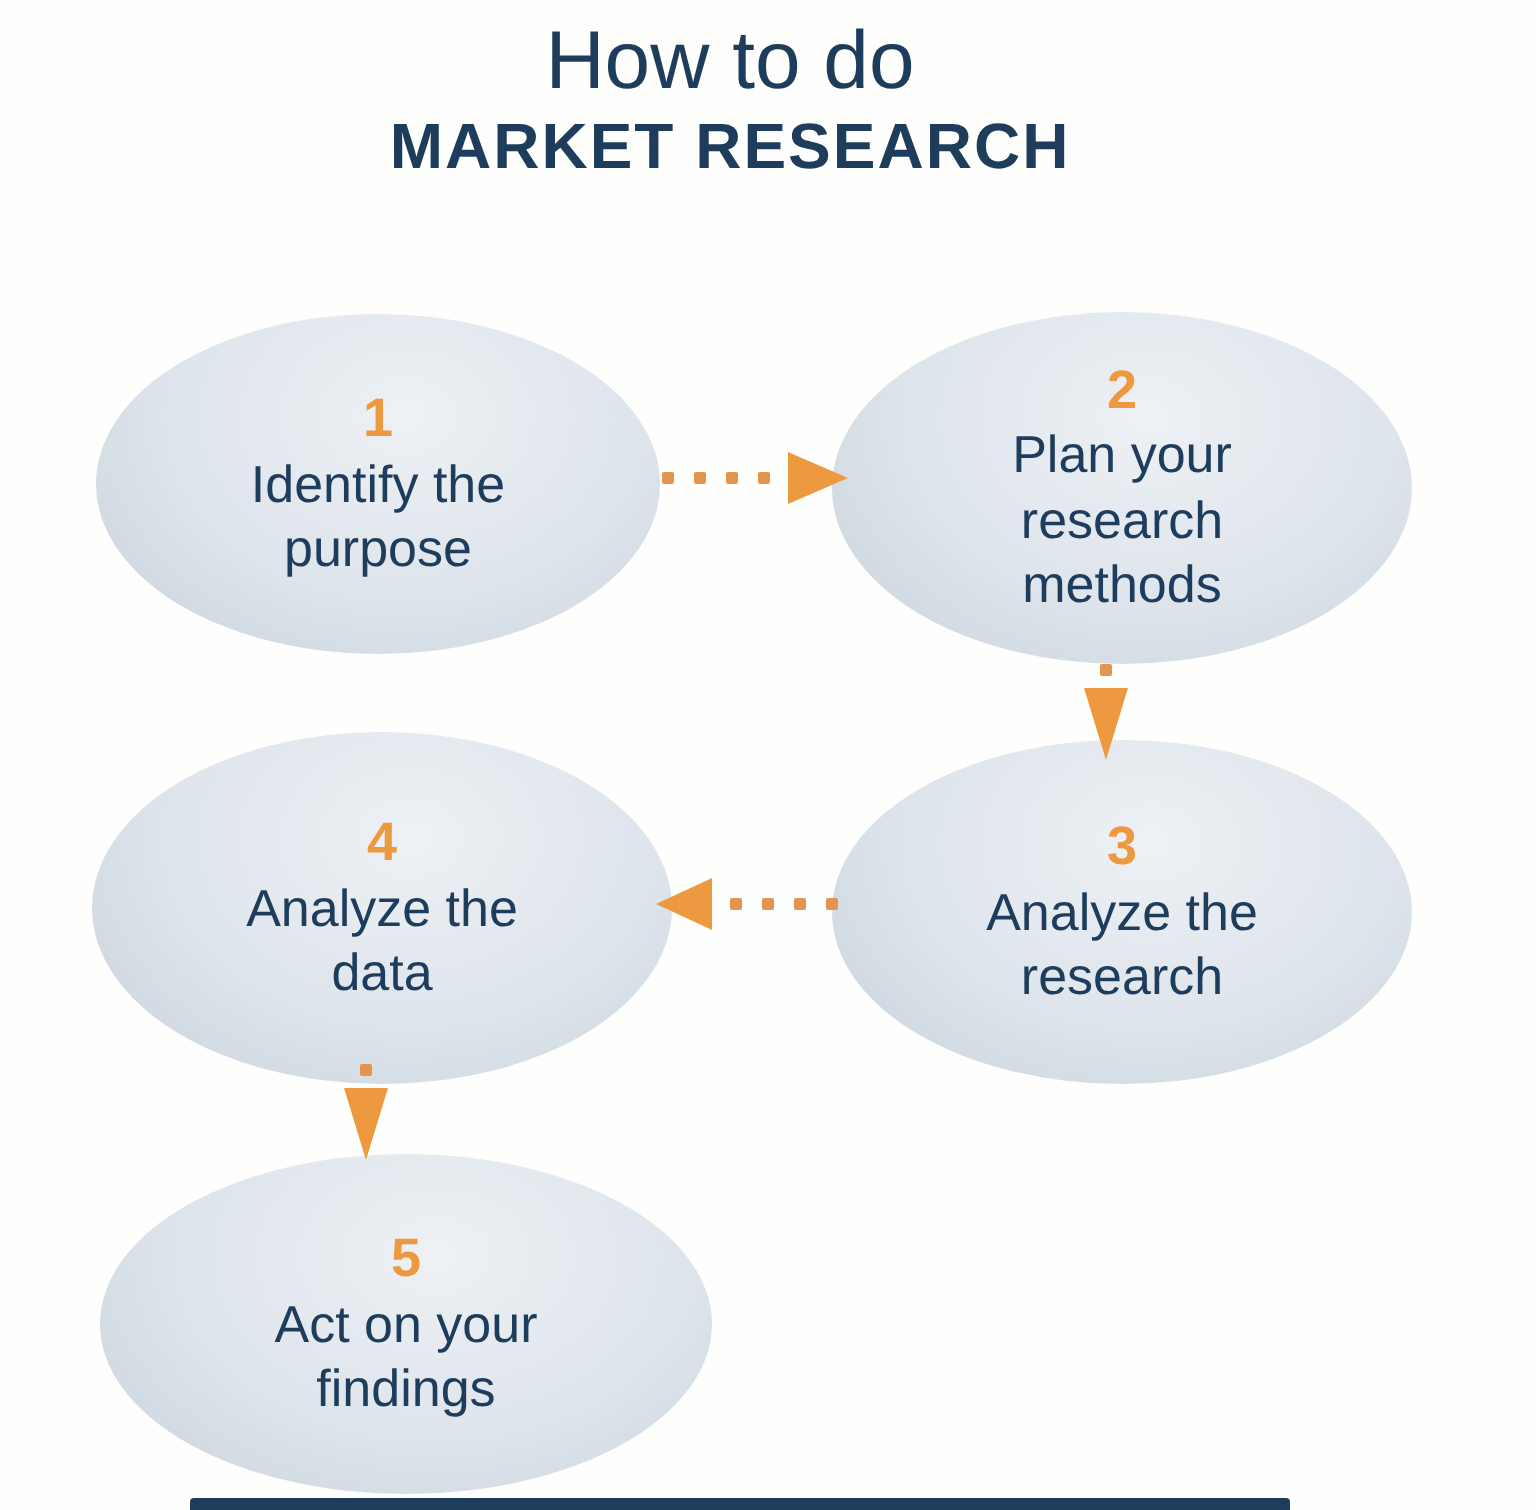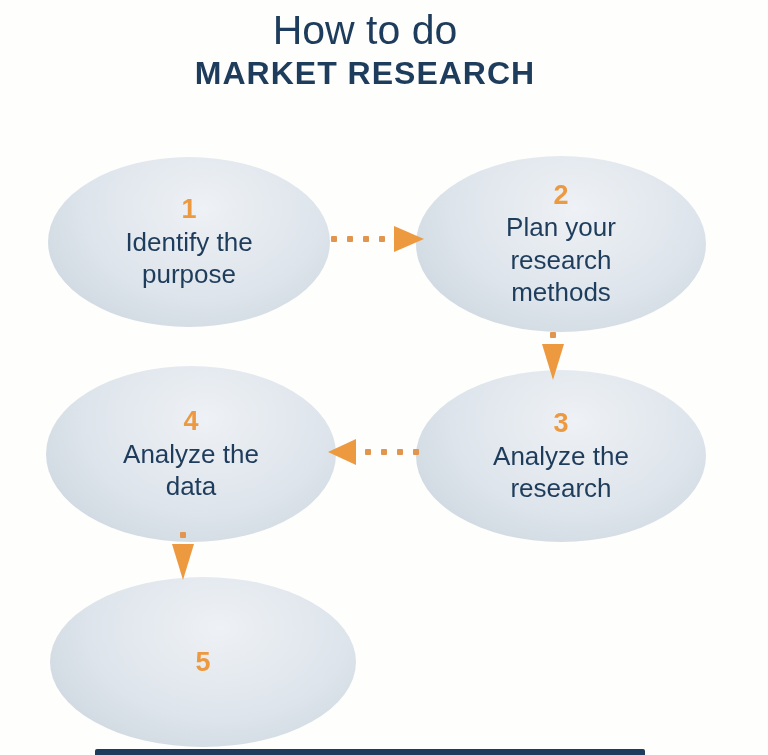--- a/index.html
+++ b/index.html
@@ -134,20 +134,22 @@
 </div>
 
 <div class="ellipse" id="ellipse-4">
   <div class="step-number">4</div>
   <div class="step-label">Analyze the
 data</div>
 </div>
 
 <div class="ellipse" id="ellipse-5">
   <div class="step-number">5</div>
+  <div class="step-label">Act on your
+findings</div>
 </div>
 
 <div class="arrow horizontal" id="arrow-1-2">
   <div class="dot"></div>
   <div class="dot"></div>
   <div class="dot"></div>
   <div class="dot"></div>
   <div class="tri tri-right"></div>
 </div>
 

